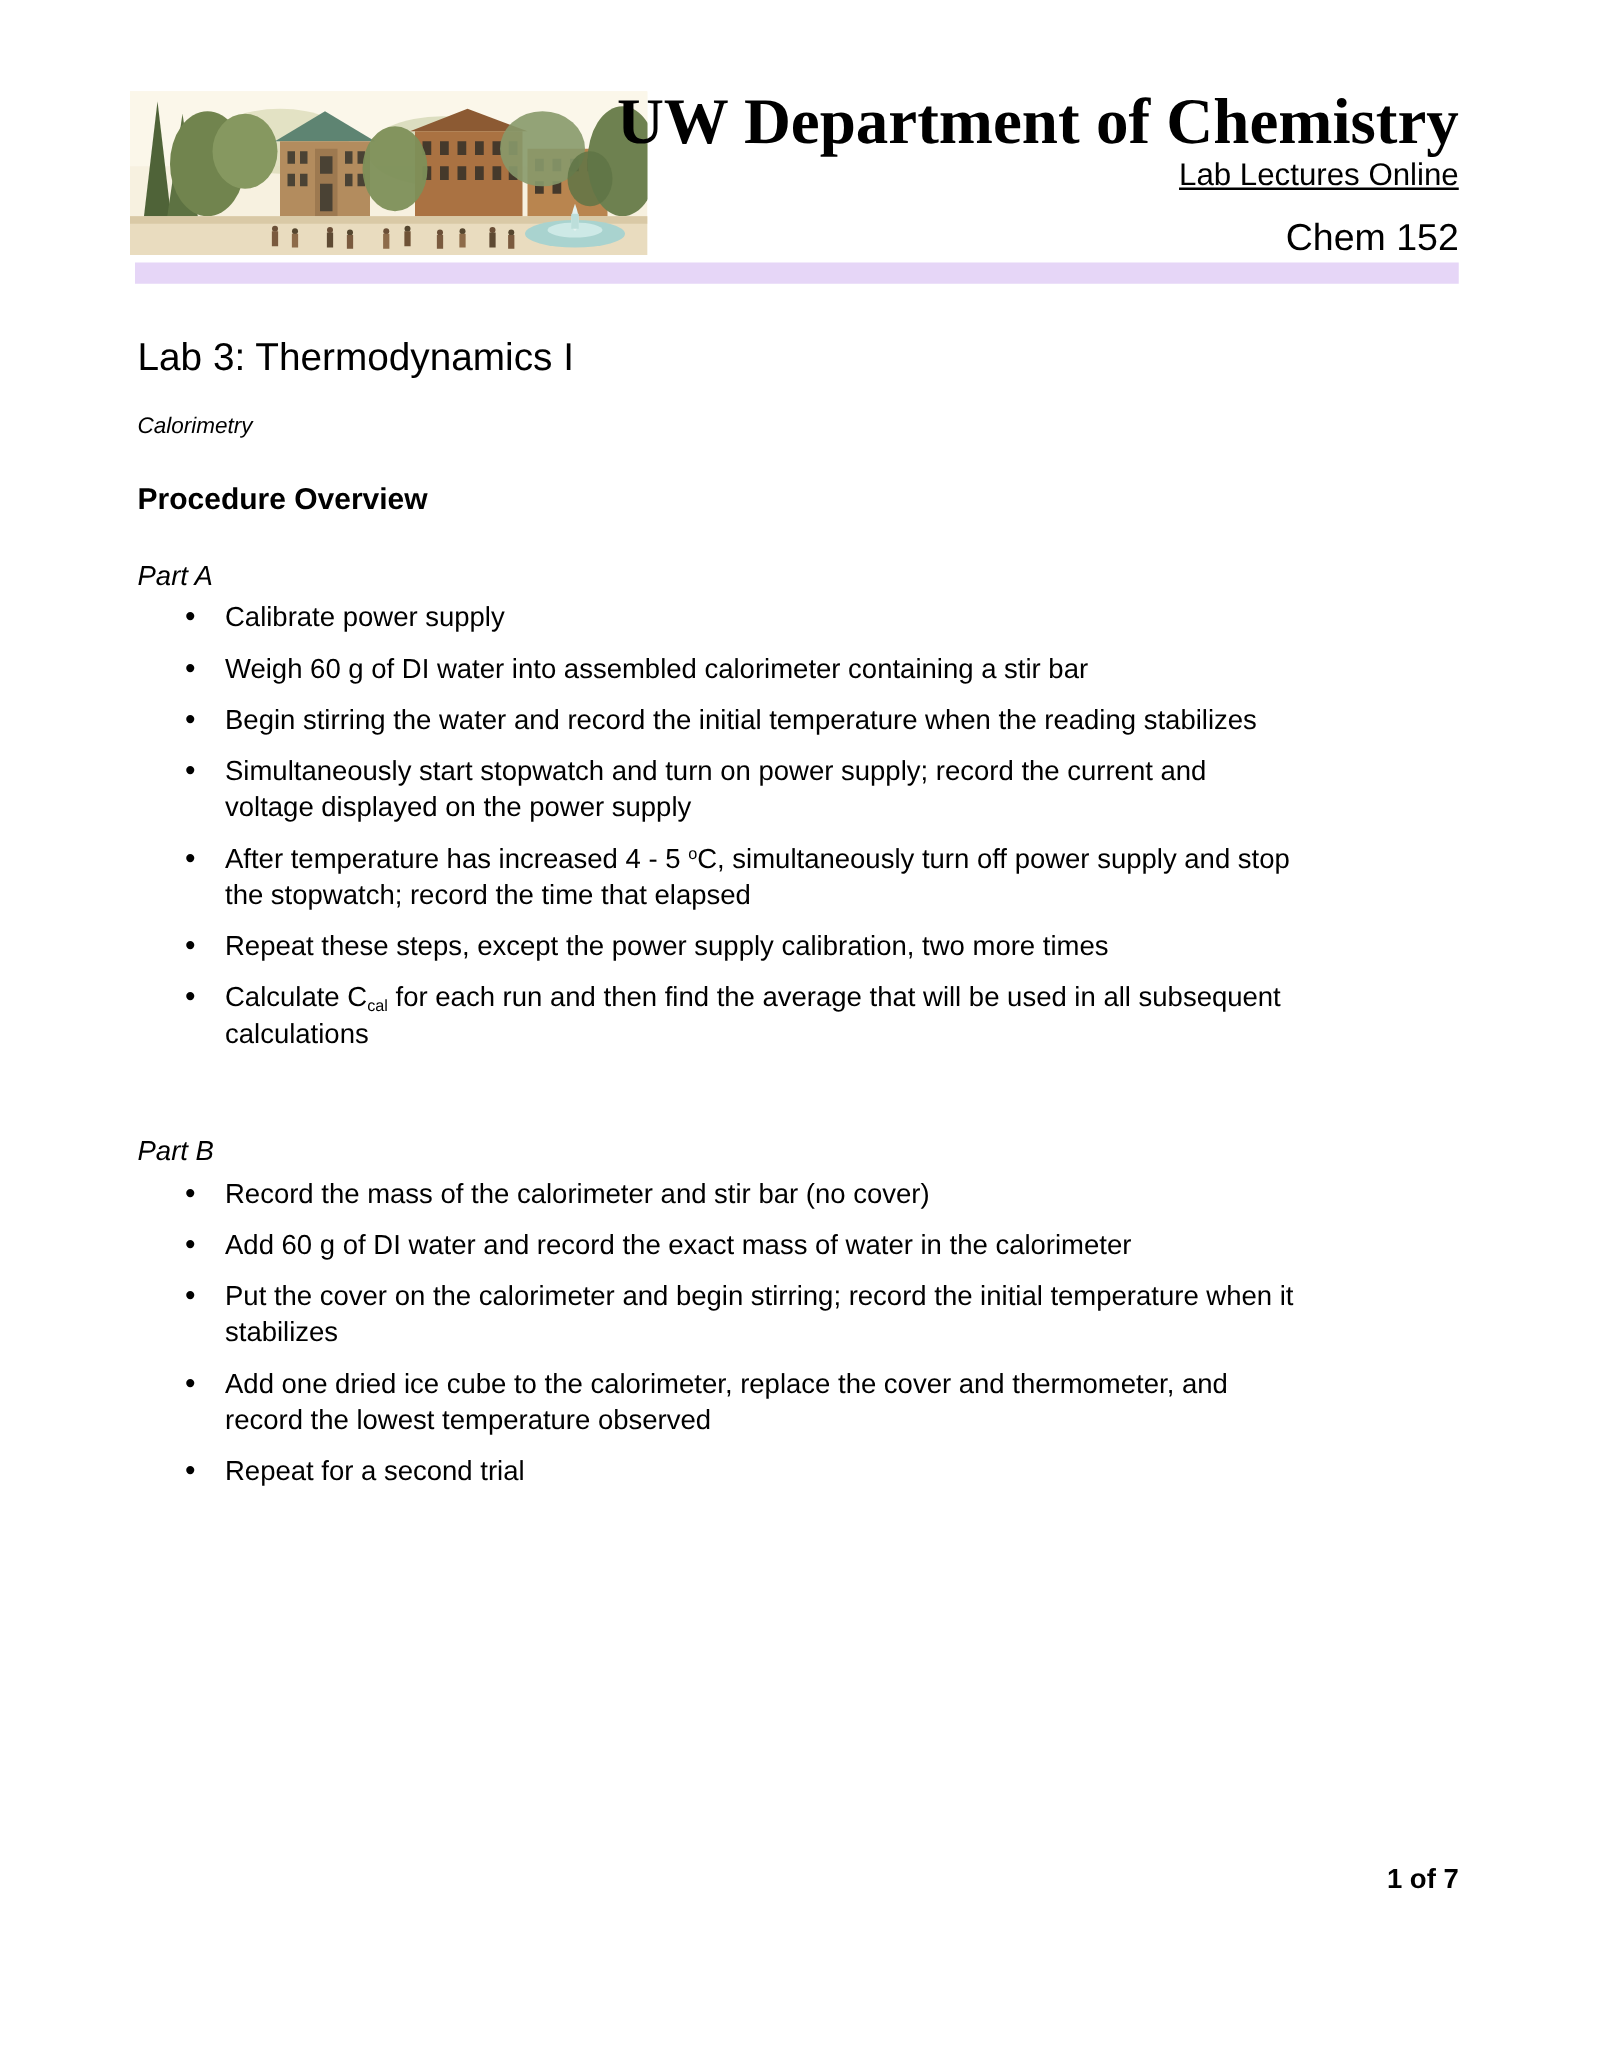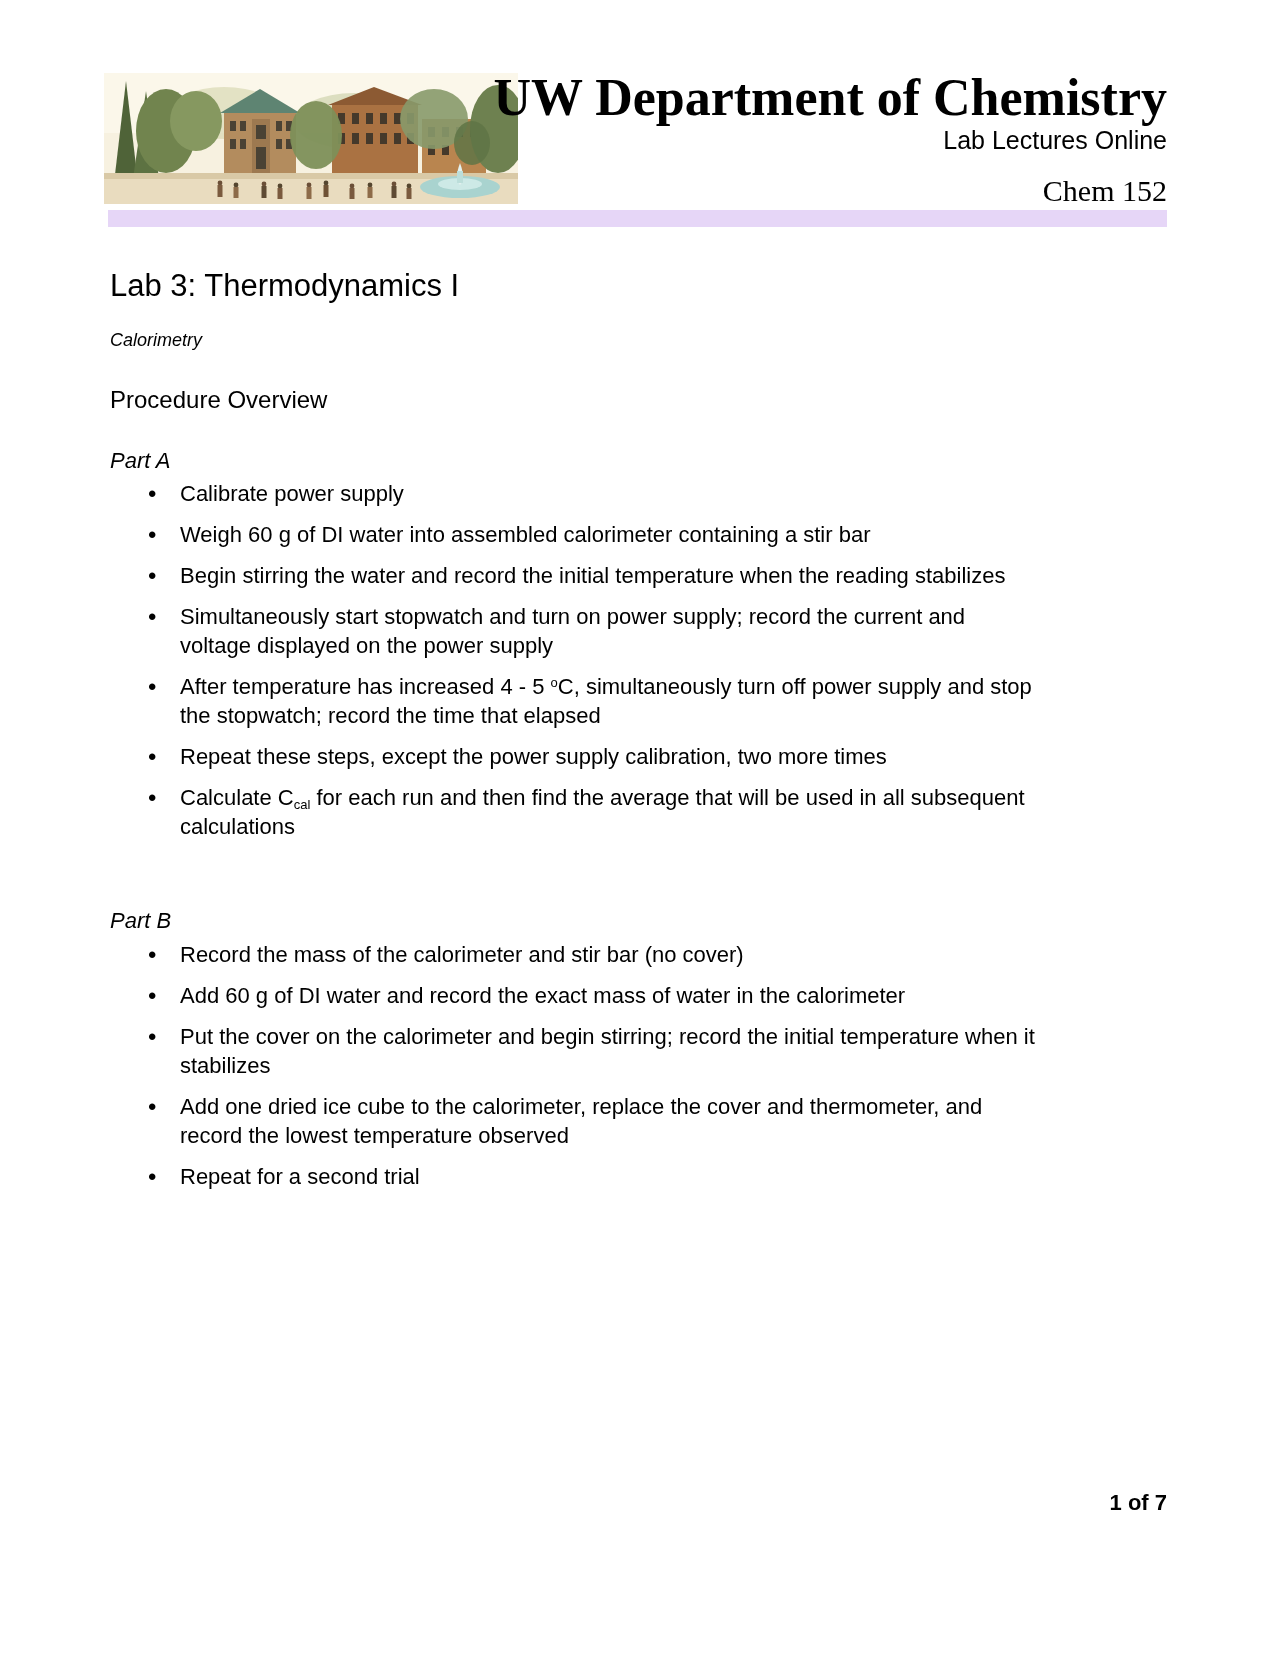--- a/index.html
+++ b/index.html
@@ -22,44 +22,44 @@
   .logo svg { display:block; width:100%; height:100%; }
 
   .org-title {
     position:absolute; top:72px; right:113px;
     font-family:"Liberation Serif", serif;
     font-weight:700; font-size:52px; line-height:1;
     letter-spacing:0px; white-space:nowrap;
   }
   .header-subtitle {
     position:absolute; top:127px; right:113px;
-    font-size:25px; line-height:1.1; white-space:nowrap;
+    font-size:25px; line-height:1.1; white-space:nowrap;text-decoration:underline;
   }
   .course-label {
     position:absolute; top:174px; right:113px;
-    font-size:30px; line-height:1.1; white-space:nowrap;font-family:Liberation Serif, serif;
+    font-size:30px; line-height:1.1; white-space:nowrap;
   }
   .accent-bar {
     position:absolute; left:108px; top:210px;
     width:1059px; height:17px;
     background:#E6D6F7;
   }
 
   
   .doc-title {
     position:absolute; left:110px; top:268px;
     font-size:31px; font-weight:400;
   }
   .doc-subtitle {
     position:absolute; left:110px; top:330px;
     font-size:18px; font-weight:400; font-style:italic;
   }
   .section-heading {
     position:absolute; left:110px; top:386px;
-    font-size:24px; font-weight:400;
+    font-size:24px; font-weight:700;
   }
   .part-label {
     position:absolute; left:110px;
     font-size:22px; font-style:italic;
   }
   #part-a-label { top:448px; }
   #part-b-label { top:908px; }
 
   ul.bullets {
     position:absolute; left:143px;

